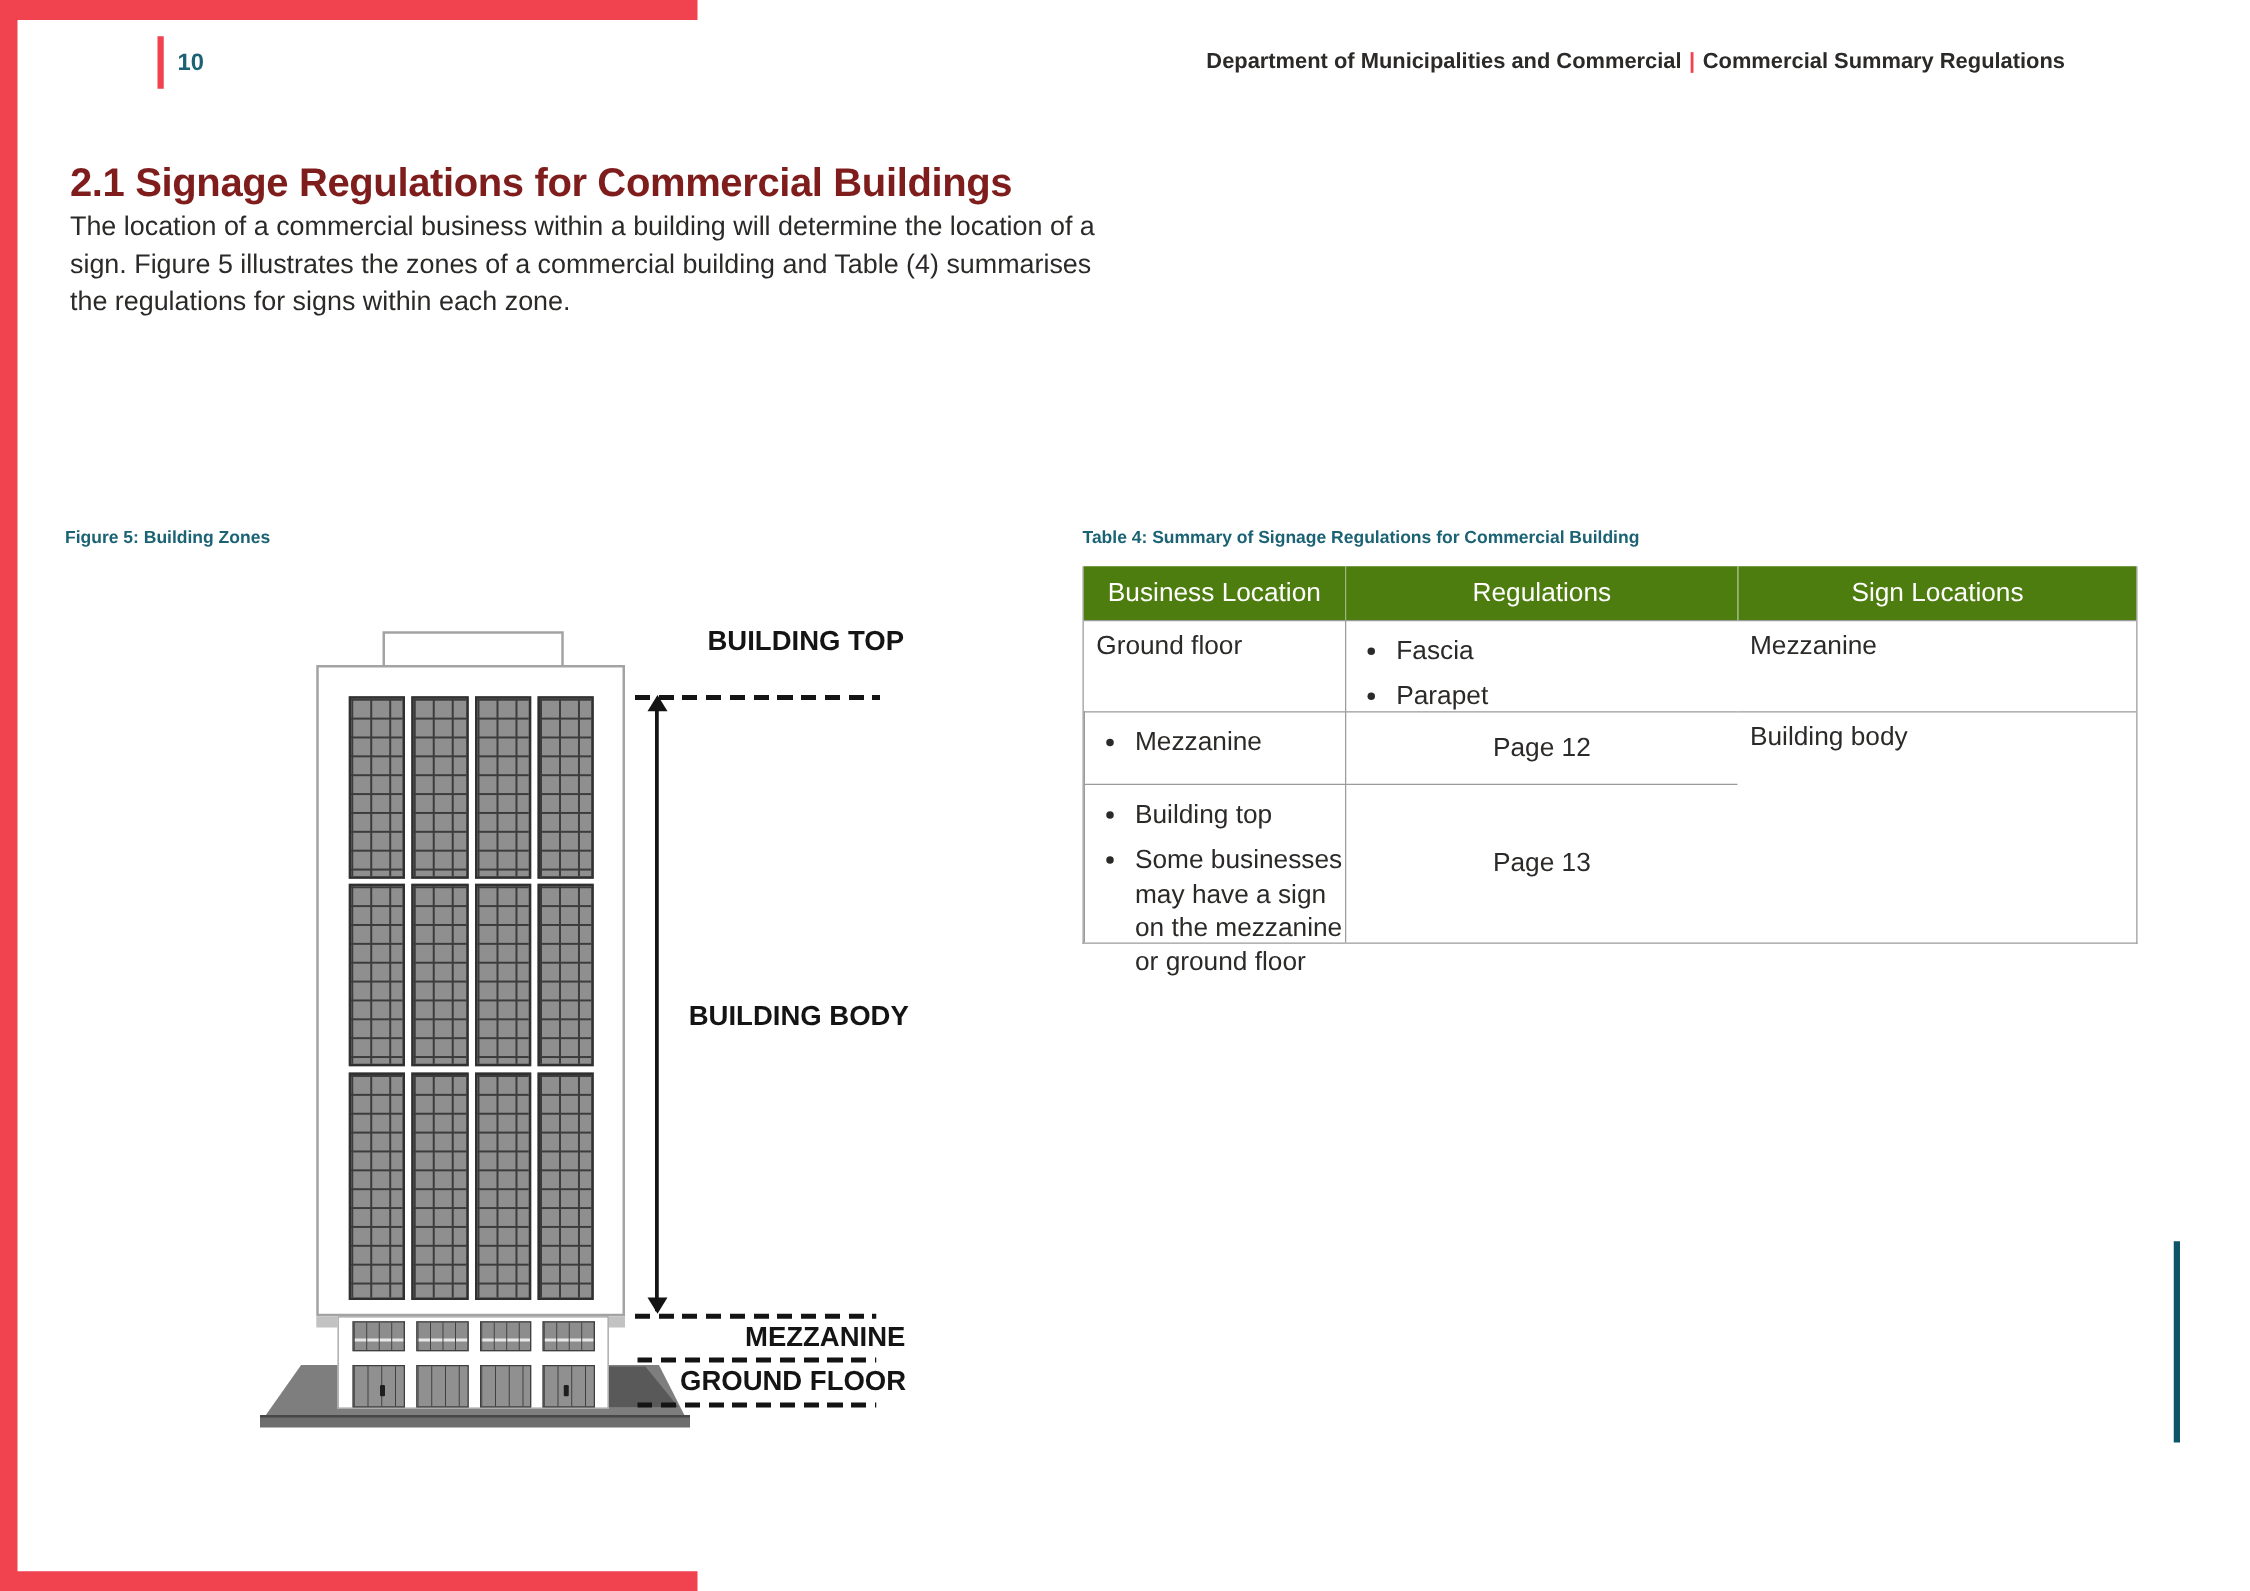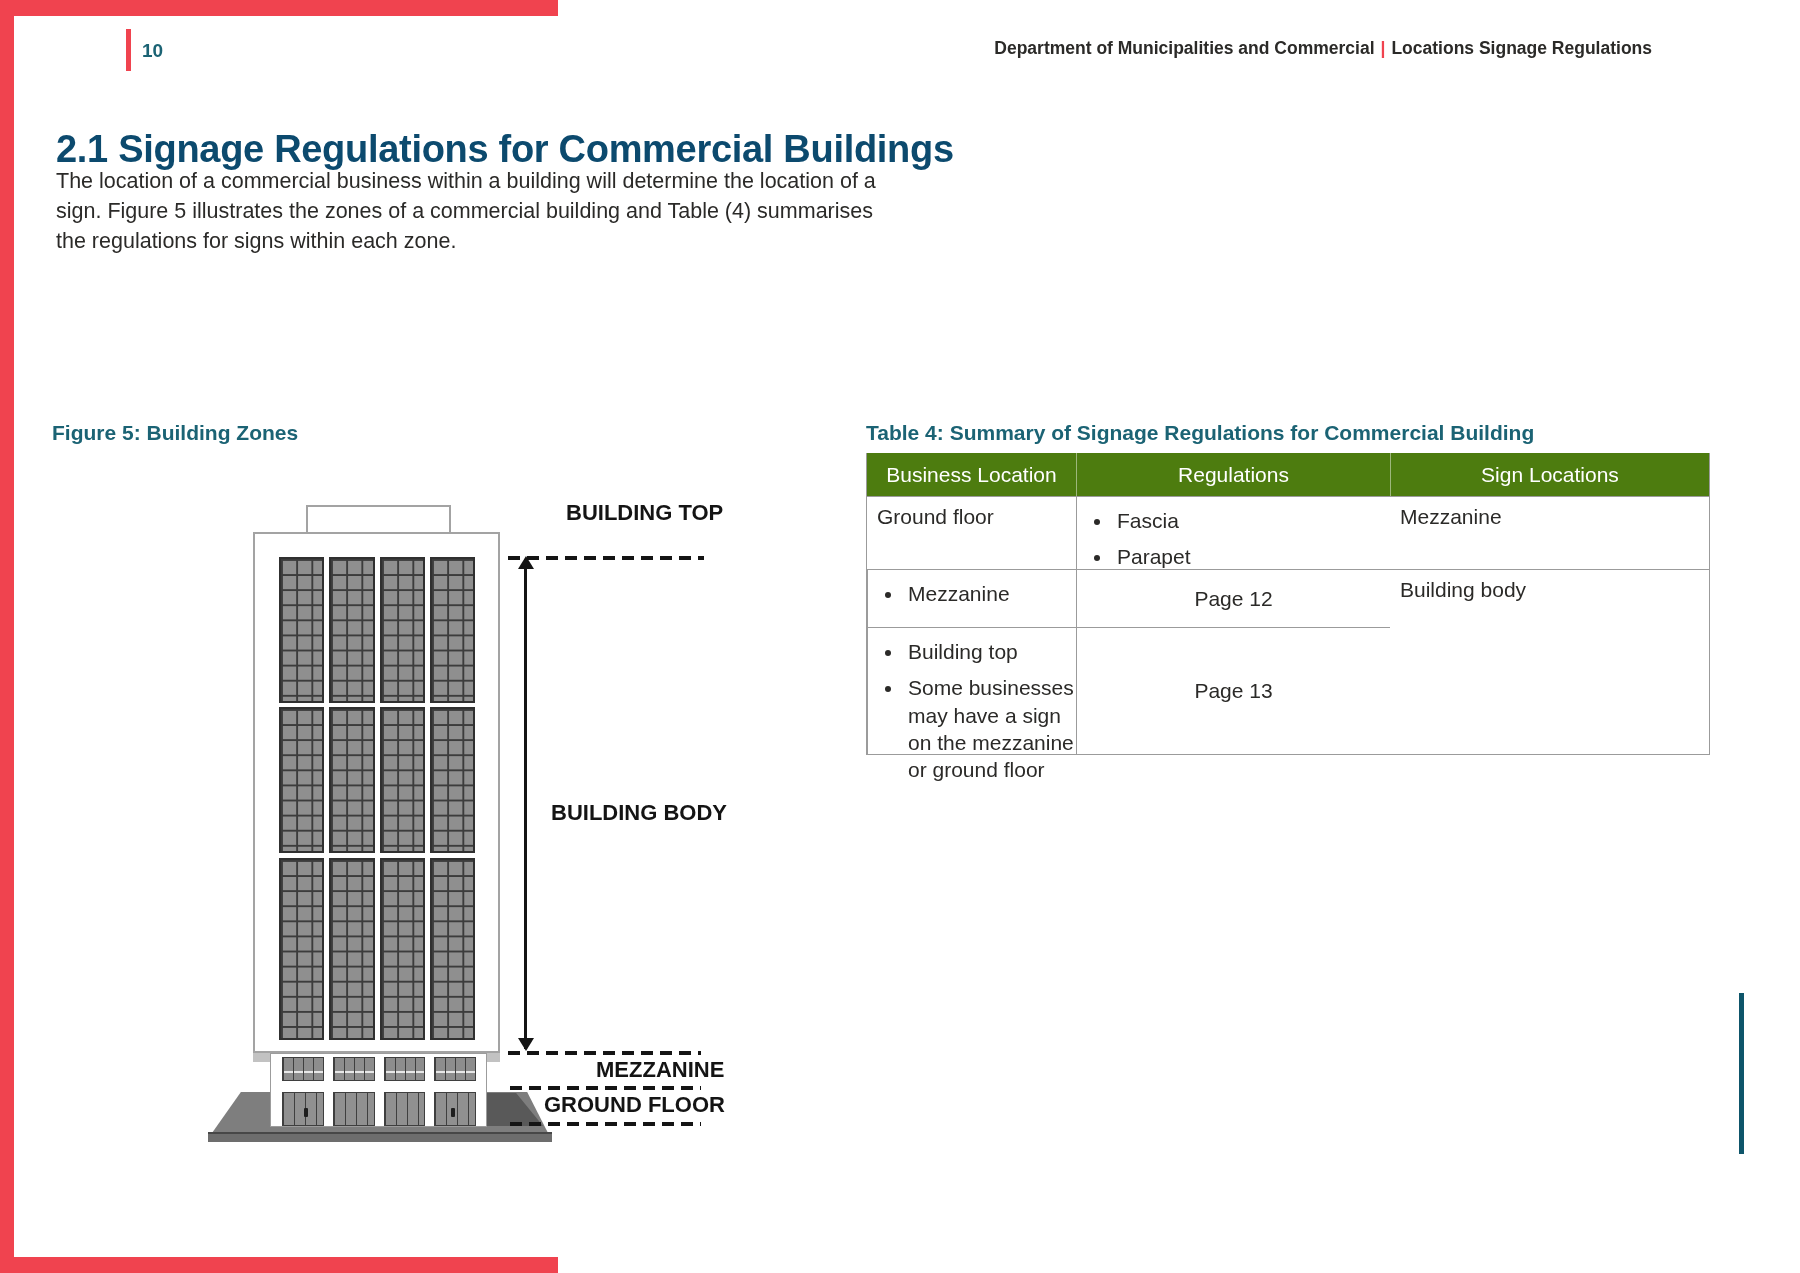--- a/index.html
+++ b/index.html
@@ -12,27 +12,27 @@
   .frame-left{left:0;top:0;width:14px;height:1273px;background:#f0434f;}
   .frame-bottom{left:0;bottom:0;width:558px;height:16px;background:#f0434f;}
 
   
   .pagenum-bar{left:126px;top:29px;width:5px;height:42px;background:#f0434f;}
   .pagenum{left:142px;top:40px;font-size:19px;font-weight:bold;color:#1b6374;}
   .doc-header{top:38px;right:92px;font-size:17.5px;font-weight:bold;white-space:nowrap;}
   .doc-header .sep{color:#f0434f;padding:0 6px;}
 
   
-  .section-title{left:56px;top:128px;font-size:38px;letter-spacing:-0.3px;
-                 font-weight:bold;color:#0c4a6e;white-space:nowrap;}
+  .section-title{left:56px;top:128px;font-size:32px;letter-spacing:-0.3px;
+                 font-weight:bold;color:#7f1d1d;white-space:nowrap;}
   .intro{left:56px;top:166px;font-size:21.5px;line-height:30px;color:#2b2a28;}
   .intro div{white-space:nowrap;}
 
   
-  .caption{font-size:21px;font-weight:bold;color:#1b6374;white-space:nowrap;}
+  .caption{font-size:14px;font-weight:bold;color:#1b6374;white-space:nowrap;}
   .fig-caption{left:52px;top:421px;}
   .table-caption{left:866px;top:421px;}
 
   
   .sig-table{left:866px;top:453px;width:842px;display:grid;
              grid-template-columns:209px 314px 319px;
              grid-template-rows:43px 73px 58px 127px;
              border-left:1px solid #9b9b9b;border-right:1px solid #9b9b9b;
              border-bottom:1px solid #9b9b9b;box-sizing:content-box;font-size:21px;}
   .th{background:#4d7c0f;color:#fff;display:flex;align-items:center;justify-content:center;
@@ -100,21 +100,21 @@
 <div class="page">
 
   <div class="abs frame-top"></div>
   <div class="abs frame-left"></div>
   <div class="abs frame-bottom"></div>
 
   <div class="abs pagenum-bar"></div>
   <div class="abs pagenum">10</div>
 
   <div class="abs doc-header">
-    <span>Department of Municipalities and Commercial</span><span class="sep">|</span><span>Locations Signage Regulations</span>
+    <span>Department of Municipalities and Commercial</span><span class="sep">|</span><span>Commercial Summary Regulations</span>
   </div>
 
   <div class="abs section-title">2.1 Signage Regulations for Commercial Buildings</div>
   <div class="abs intro">
     <div>The location of a commercial business within a building will determine the location of a</div>
     <div>sign. Figure 5 illustrates the zones of a commercial building and Table (4) summarises</div>
     <div>the regulations for signs within each zone.</div>
   </div>
 
   <div class="abs caption fig-caption">Figure 5: Building Zones</div>

